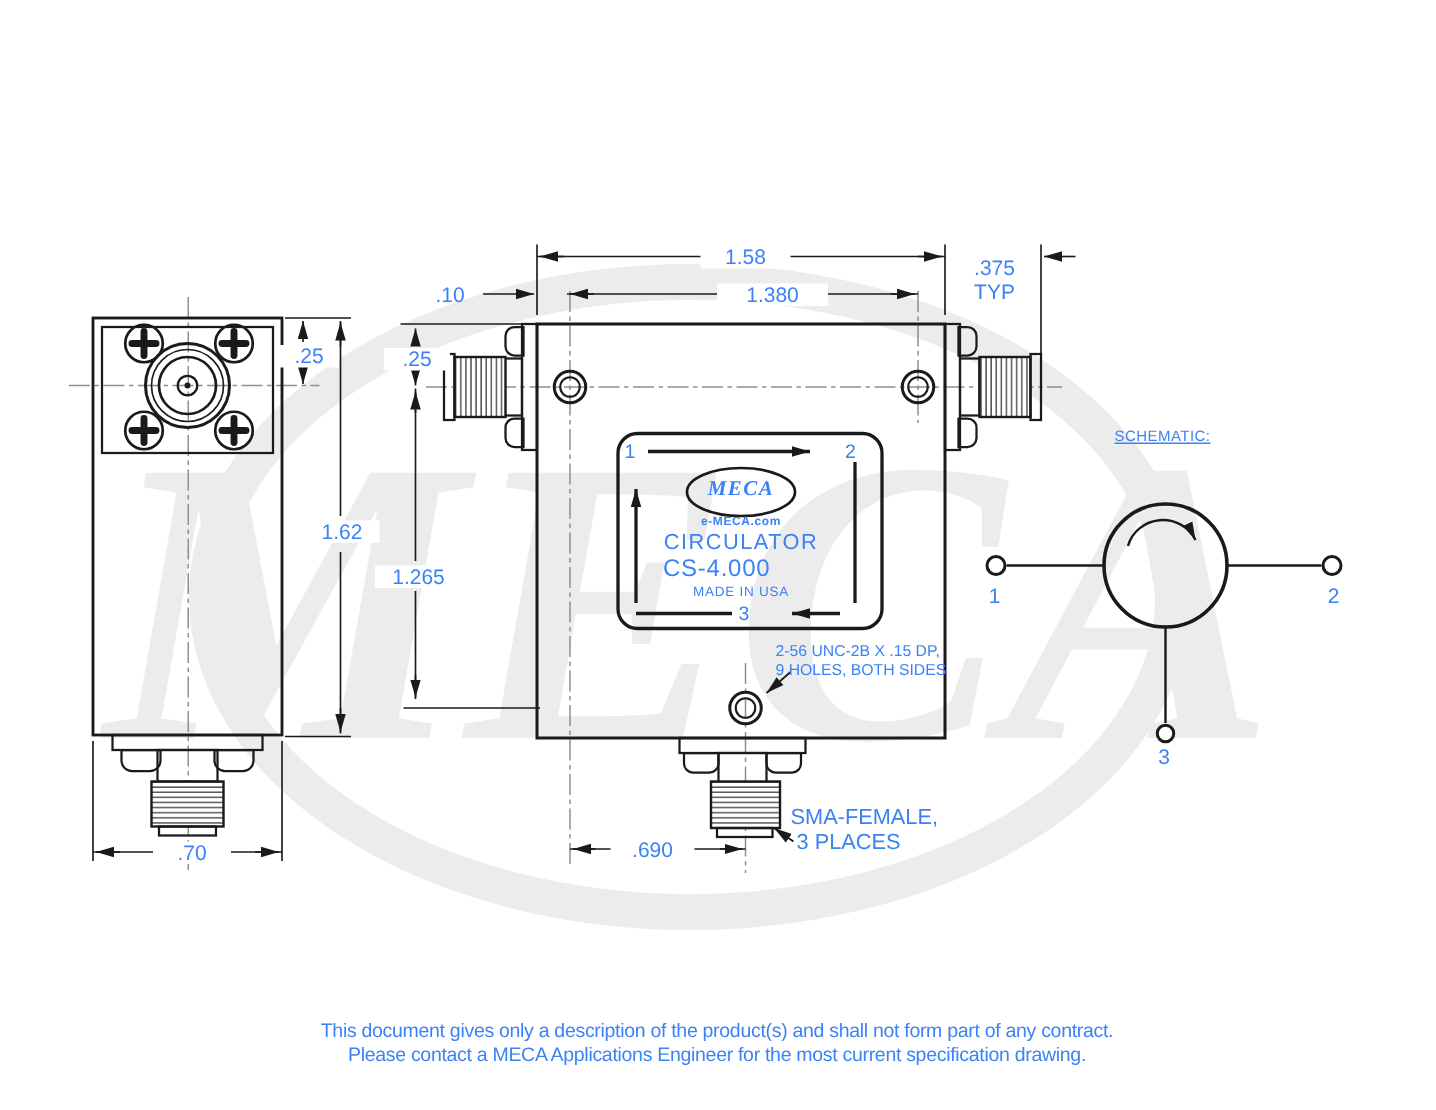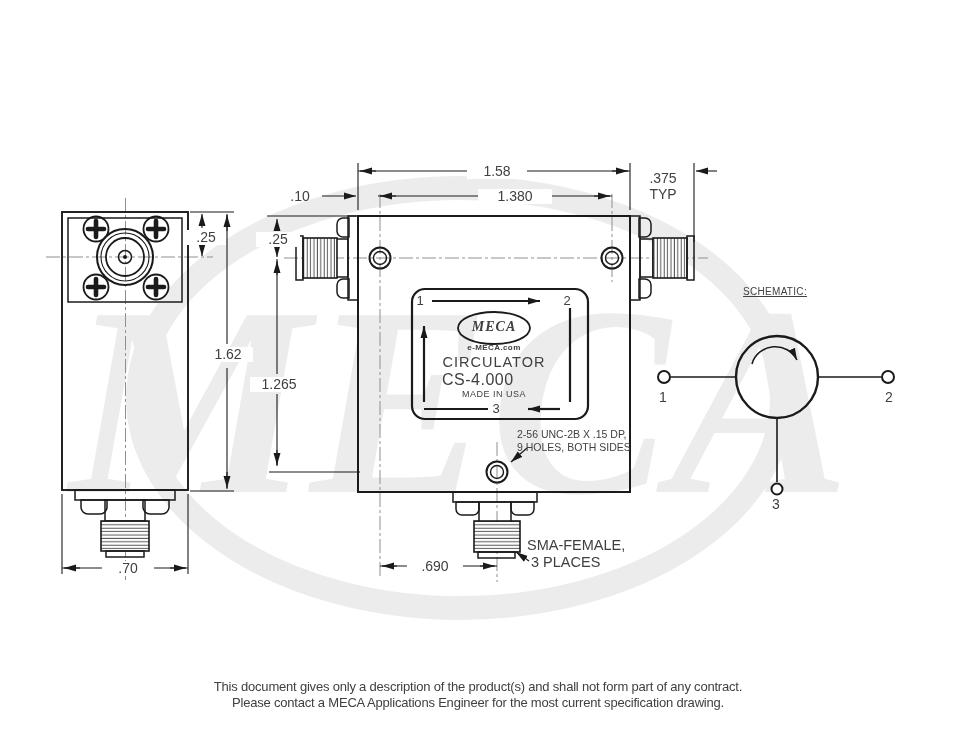--- a/index.html
+++ b/index.html
@@ -1,19 +1,19 @@
 <!DOCTYPE html>
 <html><head>
 <meta charset="utf-8">
 <style>
   html,body{margin:0;padding:0;background:#fff;}
   #canvas{position:relative;width:957px;height:740px;background:#fff;overflow:hidden;
           font-family:"Liberation Sans", sans-serif;color:#1a1a1a;}
   svg{position:absolute;left:0;top:0;}
-  .t{position:absolute;line-height:1.05;white-space:nowrap;color:#404040;}
+  .t{position:absolute;line-height:1.05;white-space:nowrap;color:#3b82f6;}
   .dim{font-size:14px;text-align:center;}
   .dim.bg{background:#fff;padding:0 2px;}
   .lbl{font-size:13px;text-align:center;}
   .logo-text{font-family:"Liberation Serif", serif;font-style:italic;font-weight:bold;
              font-size:14px;letter-spacing:1px;text-align:center;}
   .site{font-size:8px;font-weight:bold;text-align:center;letter-spacing:.4px;}
   .product{font-size:14.5px;text-align:center;letter-spacing:1px;}
   .model{font-size:16px;text-align:left;letter-spacing:.5px;}
   .origin{font-size:9px;font-weight:normal;text-align:center;letter-spacing:.5px;}
   .note{font-size:10.5px;}

